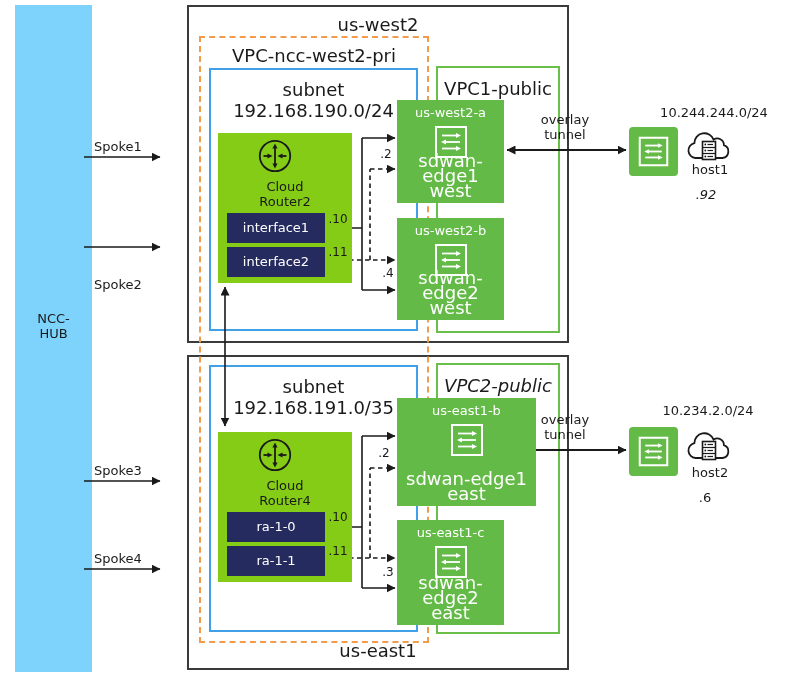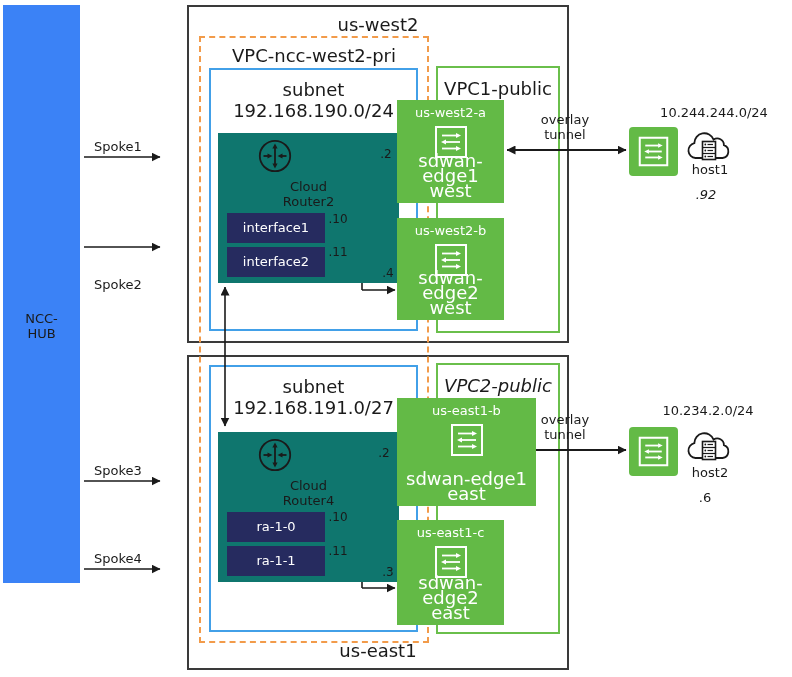--- a/index.html
+++ b/index.html
@@ -9,60 +9,60 @@
   .box{position:absolute;box-sizing:border-box;z-index:1;background:transparent;}
   .region{border:2px solid #3a3a3a;}
   .orange{border:2px dashed #f29b4a;}
   .blue{border:2px solid #42a0e8;}
   .greenline{border:2px solid #6abf4b;}
   .lbl{position:absolute;font-size:13px;line-height:1.18;text-align:center;
        white-space:pre-line;transform:translateX(-50%);z-index:4;}
   .lbl.sm{font-size:12px;}
   .boxlbl{position:absolute;left:0;right:0;text-align:center;font-size:18px;
           white-space:pre-line;z-index:4;}
-  .panel{position:absolute;background:#0f766e;z-index:3;padding-left:47px;}
+  .panel{position:absolute;background:#84cc16;z-index:3;}
   .chip{position:absolute;left:9px;width:98px;height:30px;background:#262b5f;color:#fff;
         font-size:13px;line-height:30px;text-align:center;z-index:3;}
   .node{position:absolute;left:397px;width:107px;background:#63ba46;color:#fff;
         text-align:center;z-index:3;}
   .node .zone{position:absolute;top:5px;left:0;right:0;font-size:13px;}
   .node .nicon{position:absolute;top:24px;left:50%;transform:translateX(-50%);}
   .node .ename{position:absolute;bottom:5px;left:0;right:0;font-size:18px;
                line-height:15px;white-space:pre-line;}
   .hostsq{position:absolute;left:629px;width:49px;height:49px;background:#63ba46;
           border-radius:4px;z-index:3;display:flex;align-items:center;justify-content:center;}
   svg.wires{position:absolute;left:0;top:0;z-index:2;}
   .clickthru{pointer-events:none;}
 </style>
 </head>
 <body>
 
 <div id="canvas">
 
-  <div class="abs" style="left:3px;top:5px;width:77px;height:578px;background:#3b82f6;z-index:1;">
+  <div class="abs" style="left:15px;top:5px;width:77px;height:667px;background:#7dd3fc;z-index:1;">
     <div class="boxlbl" style="top:306px;font-size:13px;">NCC-
 HUB</div>
   </div>
 
   <div class="box region" style="left:187px;top:5px;width:382px;height:338px;">
     <div class="boxlbl" style="top:7px;">us-west2</div>
   </div>
   <div class="box region" style="left:187px;top:355px;width:382px;height:315px;">
     <div class="boxlbl" style="bottom:7px;">us-east1</div>
   </div>
 
   <div class="box orange" style="left:199px;top:36px;width:230px;height:607px;">
     <div class="boxlbl" style="top:7px;">VPC-ncc-west2-pri</div>
   </div>
 
   <div class="box blue" style="left:209px;top:68px;width:209px;height:263px;">
     <div class="boxlbl" style="top:9px;">subnet 192.168.190.0/24</div>
   </div>
   <div class="box blue" style="left:209px;top:365px;width:209px;height:267px;">
-    <div class="boxlbl" style="top:9px;">subnet 192.168.191.0/27</div>
+    <div class="boxlbl" style="top:9px;">subnet 192.168.191.0/35</div>
   </div>
 
   <div class="box greenline" style="left:436px;top:66px;width:124px;height:267px;">
     <div class="boxlbl" style="top:10px;">VPC1-public</div>
   </div>
   <div class="box greenline" style="left:436px;top:363px;width:124px;height:271px;">
     <div class="boxlbl" style="top:10px;font-style:italic;">VPC2-public</div>
   </div>
 
   <div class="panel" style="left:218px;top:133px;width:134px;height:150px;">

